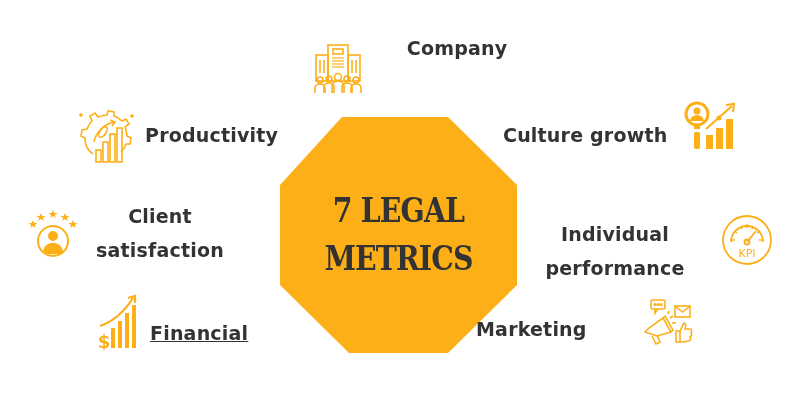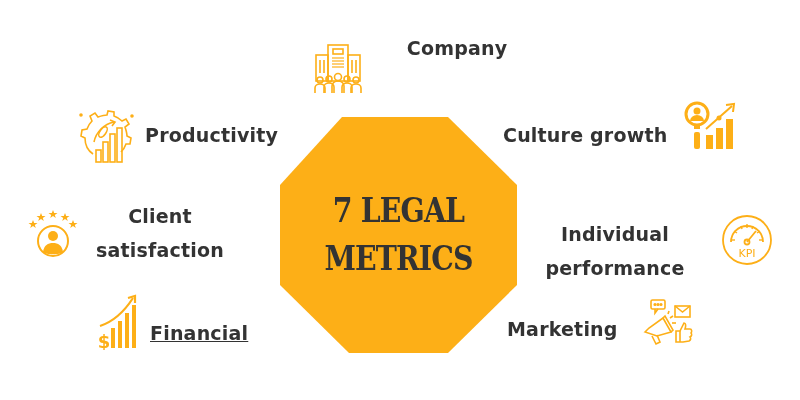--- a/index.html
+++ b/index.html
@@ -149,21 +149,21 @@
     <rect x="13" y="34" width="4" height="20" fill="#FDAF17"></rect>
     <rect x="20" y="27" width="4" height="27" fill="#FDAF17"></rect>
     <rect x="27" y="19" width="4" height="35" fill="#FDAF17"></rect>
     <rect x="34" y="11" width="4" height="43" fill="#FDAF17"></rect>
   </svg>
 </div>
 <div class="label" style="left:150px; top:316px;text-decoration:underline;">
   <div>Financial</div>
 </div>
 
-<div class="label" style="left:507px; top:312px;">
+<div class="label" style="left:476px; top:312px;">
   <div>Marketing</div>
 </div>
 <div class="icon" style="left:643px; top:298px;">
   <svg width="52" height="52" viewBox="0 0 52 52" fill="none" stroke="#FDAF17" stroke-width="1.6">
     <rect x="8" y="2" width="14" height="9" rx="1.5"></rect>
     <path d="M12,11 L12,15 L15,11"></path>
     <circle cx="12" cy="6.5" r="0.8" fill="#FDAF17"></circle>
       <circle cx="15" cy="6.5" r="0.8" fill="#FDAF17"></circle>
       <circle cx="18" cy="6.5" r="0.8" fill="#FDAF17"></circle>
     <rect x="32" y="8" width="15" height="11"></rect>

